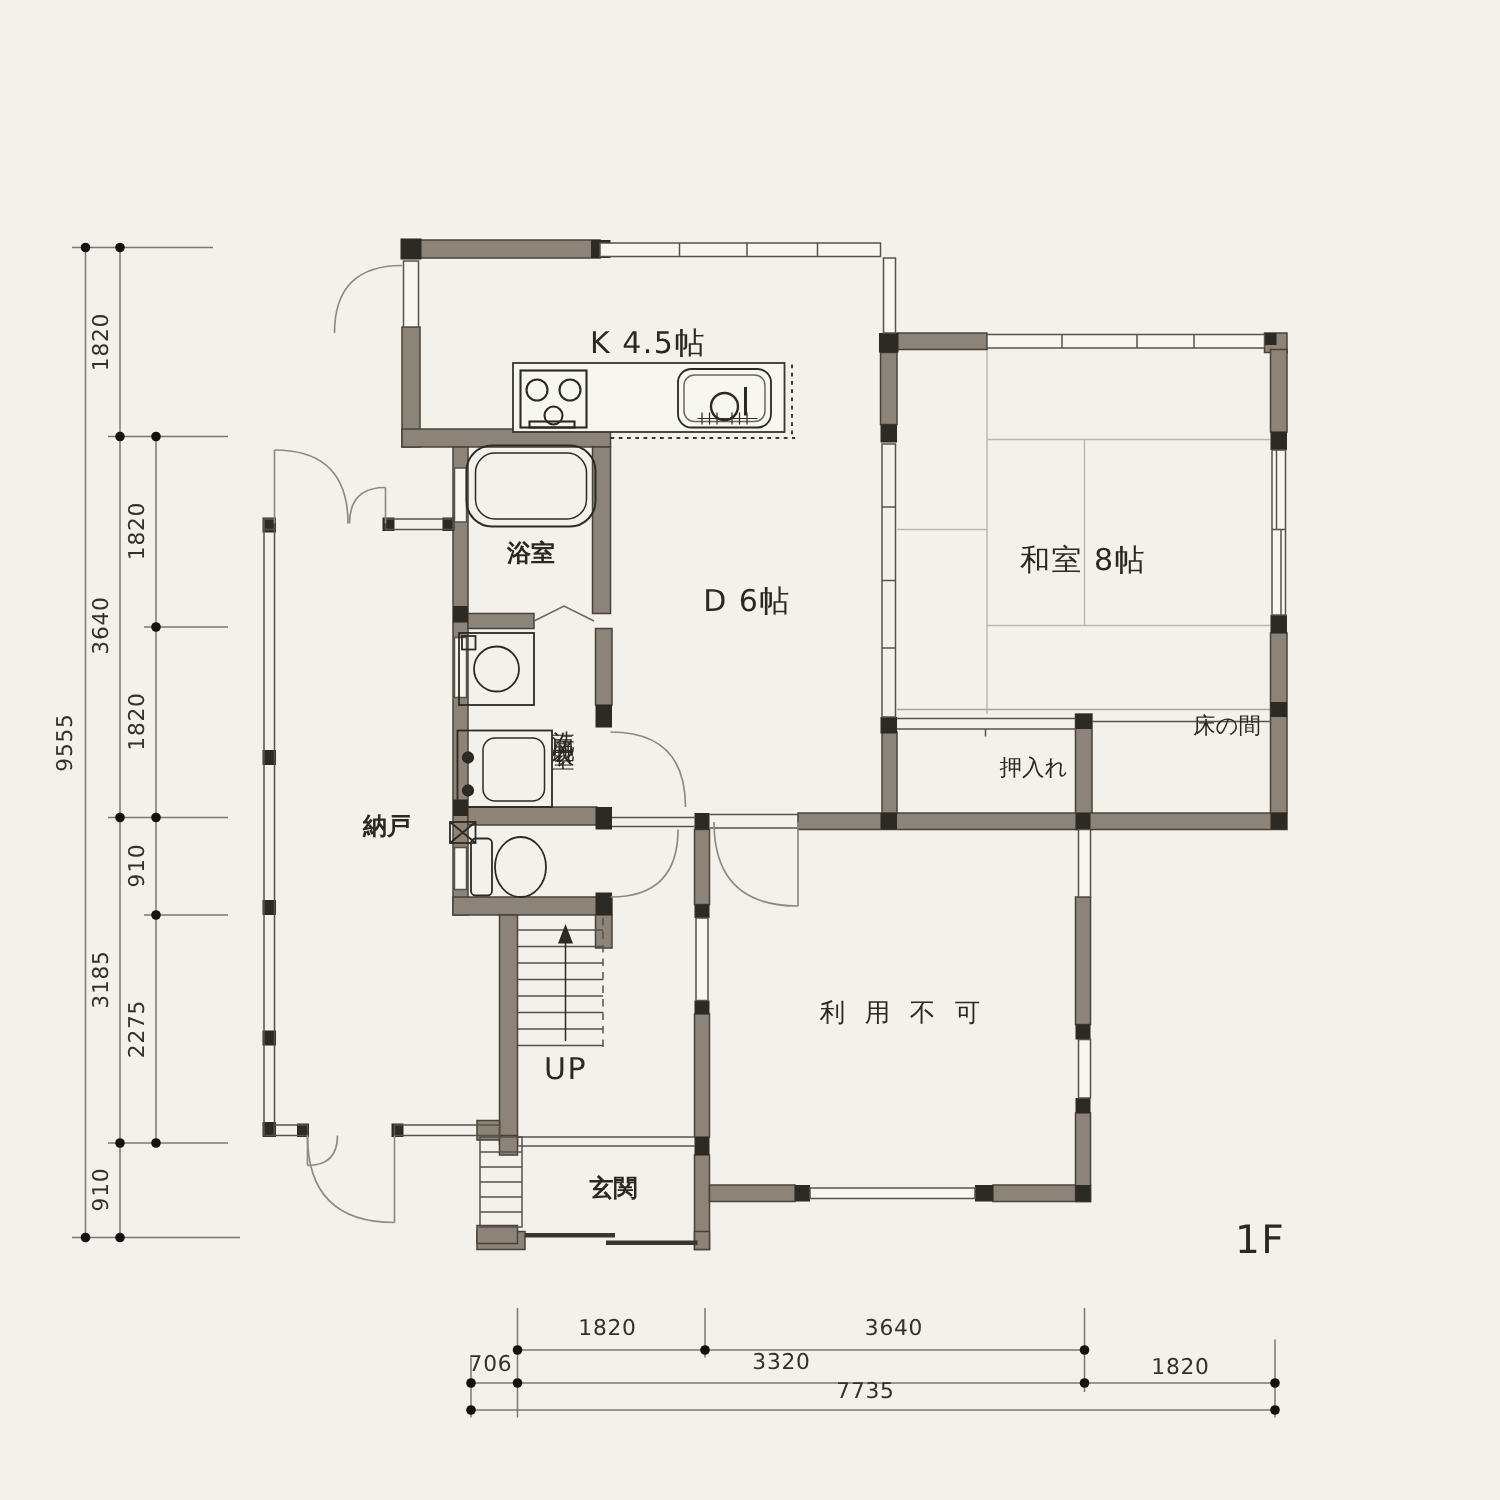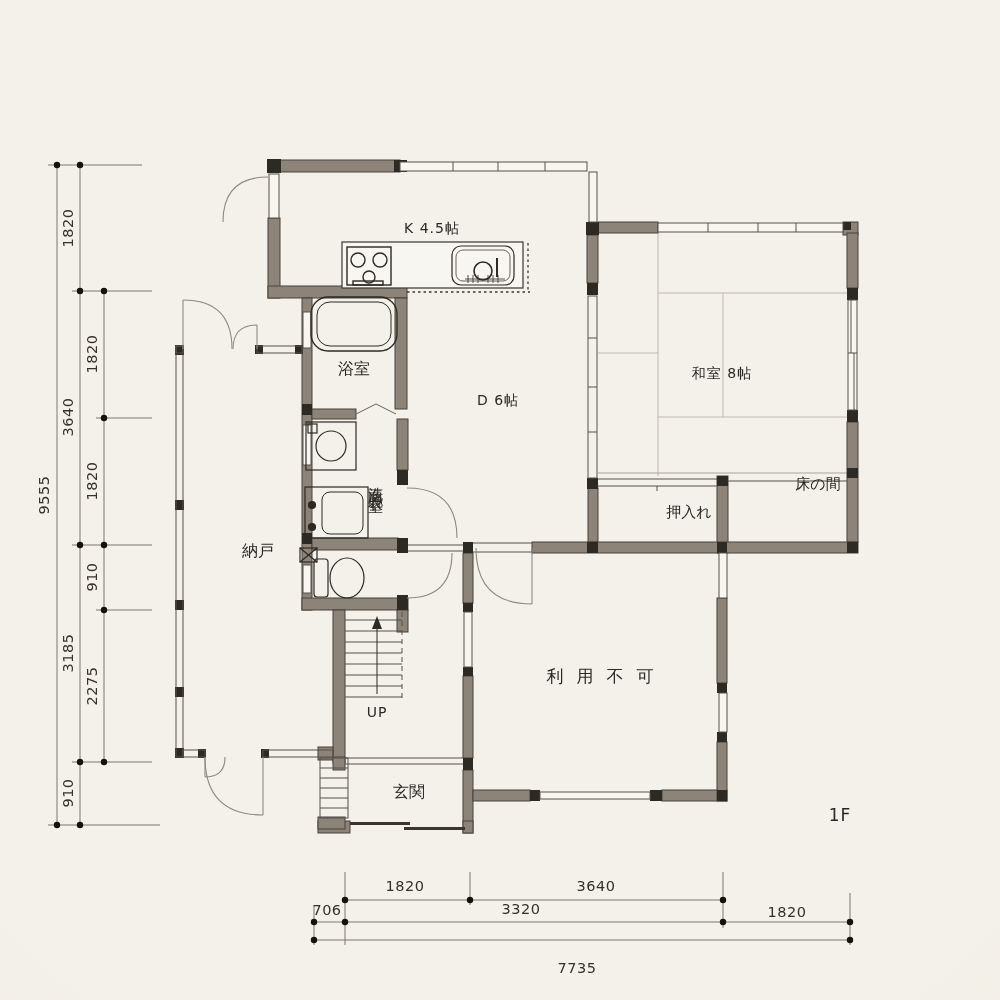--- a/index.html
+++ b/index.html
@@ -7,30 +7,30 @@
   #canvas{
     position:relative;width:1000px;height:1000px;overflow:hidden;
     background:radial-gradient(130% 130% at 50% 45%, #f4f1ea 50%, #ece8de 100%);
   }
   #plan-svg{position:absolute;left:0;top:0;}
   .lbl{
     position:absolute;transform:translate(-50%,-50%);
     color:#2b2823;white-space:nowrap;line-height:1;
     font-family:"DejaVu Sans","Liberation Sans",sans-serif;
   }
-  .room{font-size:14px;font-weight:500;letter-spacing:1px;}
-  .room-sm{font-size:16px;font-weight:400;}
+  .room{font-size:20px;font-weight:500;letter-spacing:1px;}
+  .room-sm{font-size:16px;font-weight:700;}
   .room-xs{font-size:15px;font-weight:500;margin-left:32px;}
   .vert{writing-mode:vertical-rl;text-orientation:upright;letter-spacing:3px;
         transform:translate(-50%,-50%);font-size:15px;font-weight:500;}
   .dim{font-size:14.5px;color:#34302a;letter-spacing:0.5px;}
   .dim-rot{transform:translate(-50%,-50%) rotate(-90deg);}
   .wide{font-size:17px;letter-spacing:13px;padding-left:13px;}
-  .floor{font-size:17px;letter-spacing:1px;}
-  .up{font-size:14px;letter-spacing:1px;text-align:center;}
+  .floor{font-size:26px;letter-spacing:1px;margin-top:12px;}
+  .up{font-size:20px;letter-spacing:1px;text-align:center;}
 </style>
 </head>
 <body>
 
 <div id="canvas">
 
 <svg id="plan-svg" width="1000" height="1000" viewBox="0 0 1000 1000">
 
   <g stroke="#bfb9ac" stroke-width="1" fill="none">
     <line x1="658" y1="233" x2="658" y2="476"></line>
@@ -362,15 +362,15 @@
 <div class="lbl dim dim-rot" style="left:92px;top:354px">1820</div>
 <div class="lbl dim dim-rot" style="left:92px;top:481px">1820</div>
 <div class="lbl dim dim-rot" style="left:92px;top:577px">910</div>
 <div class="lbl dim dim-rot" style="left:92px;top:686px">2275</div>
 
 <div class="lbl dim" style="left:405px;top:886px">1820</div>
 <div class="lbl dim" style="left:596px;top:886px">3640</div>
 <div class="lbl dim" style="left:327px;top:910px">706</div>
 <div class="lbl dim" style="left:521px;top:909px">3320</div>
 <div class="lbl dim" style="left:787px;top:912px">1820</div>
-<div class="lbl dim" style="left:577px;top:968px">7735</div>
+<div class="lbl dim" style="left:577px;top:928px">7735</div>
 
 </div>
 
 </body></html>

